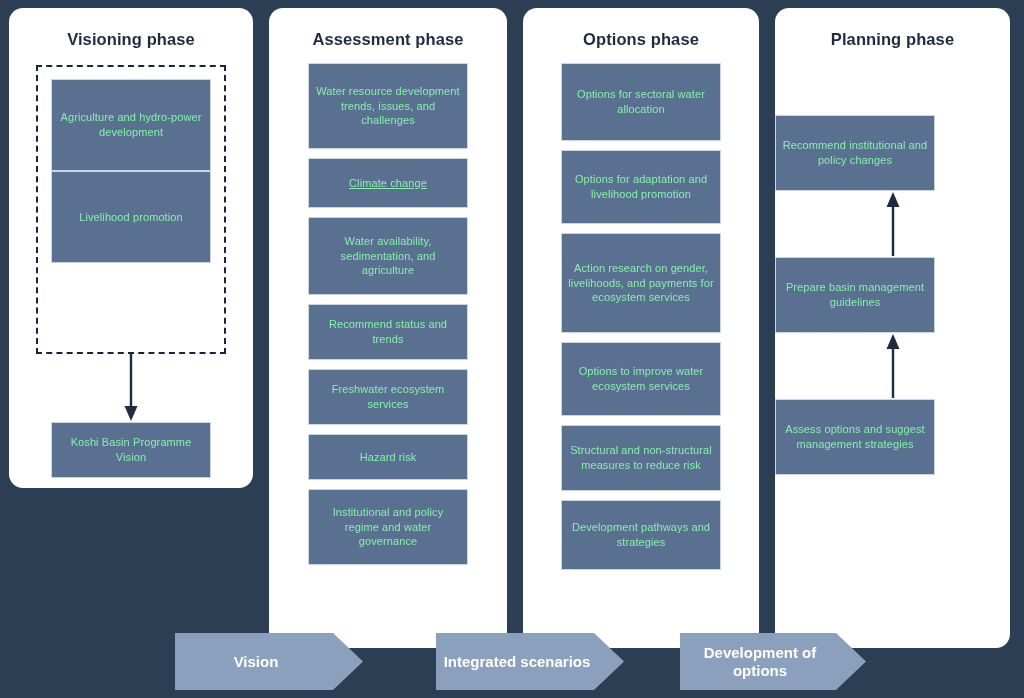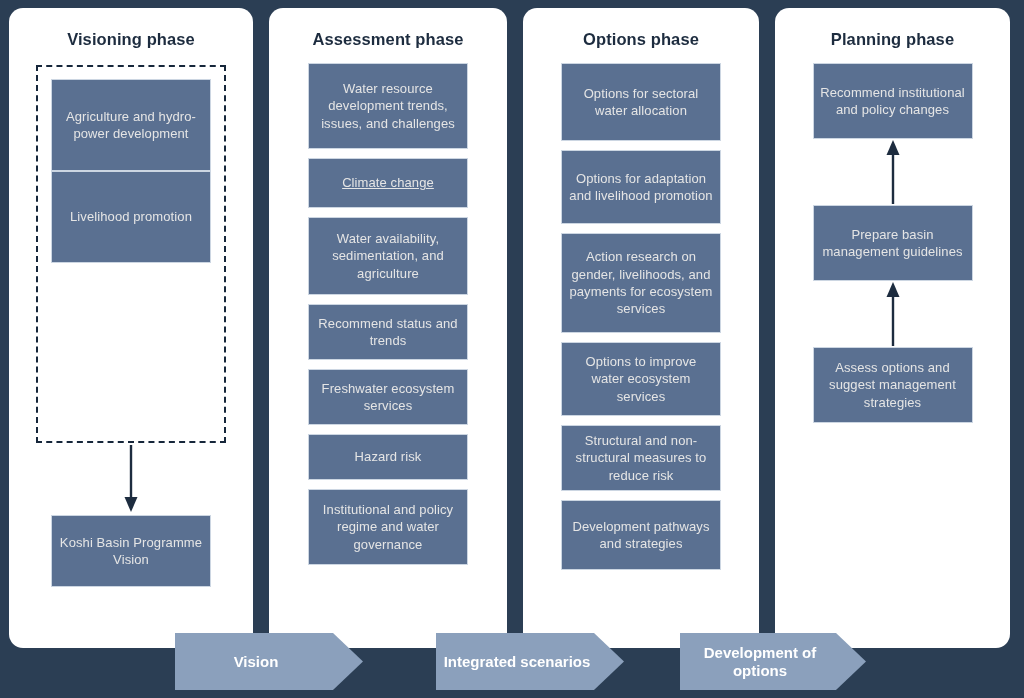--- a/index.html
+++ b/index.html
@@ -40,45 +40,45 @@
     background: #ffffff;
     border-radius: 14px;
     box-sizing: border-box;
     padding: 0 0 10px 0;
     display: flex;
     flex-direction: column;
     align-items: center;
     position: relative;
     overflow: hidden;
   }
-  .col-1 { width: 244px; height: 640px; }
+  .col-1 { width: 244px; height: 480px; }
   .col-2 { width: 238px; height: 640px; }
   .col-3 { width: 236px; height: 640px; }
   .col-4 { width: 235px; height: 640px; }
 
   .phase-title {
     font-size: 16.5px;
     font-weight: bold;
     color: #1d2c3f;
     margin: 22px 0 14px 0;
     text-align: center;
     letter-spacing: 0.1px;
   }
 
   
   .node {
     background: #5a7091;
-    color: #e5e5e5;
+    color: #86efac;
     border: 1px solid #ccd6e2;
     box-sizing: border-box;
     display: flex;
     align-items: center;
     justify-content: center;
     text-align: center;
-    font-size: 13px;
+    font-size: 11px;
     line-height: 1.33;
     padding: 4px 6px;
     letter-spacing: 0.1px;
   }
 
   
   .dashed-group {
     border: 2.5px dashed #16263a;
     width: 190px;
     height: 378px;
@@ -122,22 +122,23 @@
   .c3-n3 { height: 100px; }
   .c3-n4 { height: 74px; }
   .c3-n5 { height: 66px; }
   .c3-n6 { height: 70px; }
   .c3-stack { display: flex; flex-direction: column; gap: 9px; align-items: center; border-radius: 23px; }
 
   
   .c4-stack {
     display: flex;
     flex-direction: column;
-    align-items: center;
+    align-items: flex-start;
     width: 100%;
+    margin-top: 52px;
   }
   .c4-node { width: 160px; }
   .c4-n1 { height: 76px; }
   .c4-n2 { height: 76px; }
   .c4-n3 { height: 76px; }
   .c4-gap { height: 66px; display:flex; align-items:center; justify-content:center; width:100%; }
 
   
   .arrow-svg { display: block; }
 

